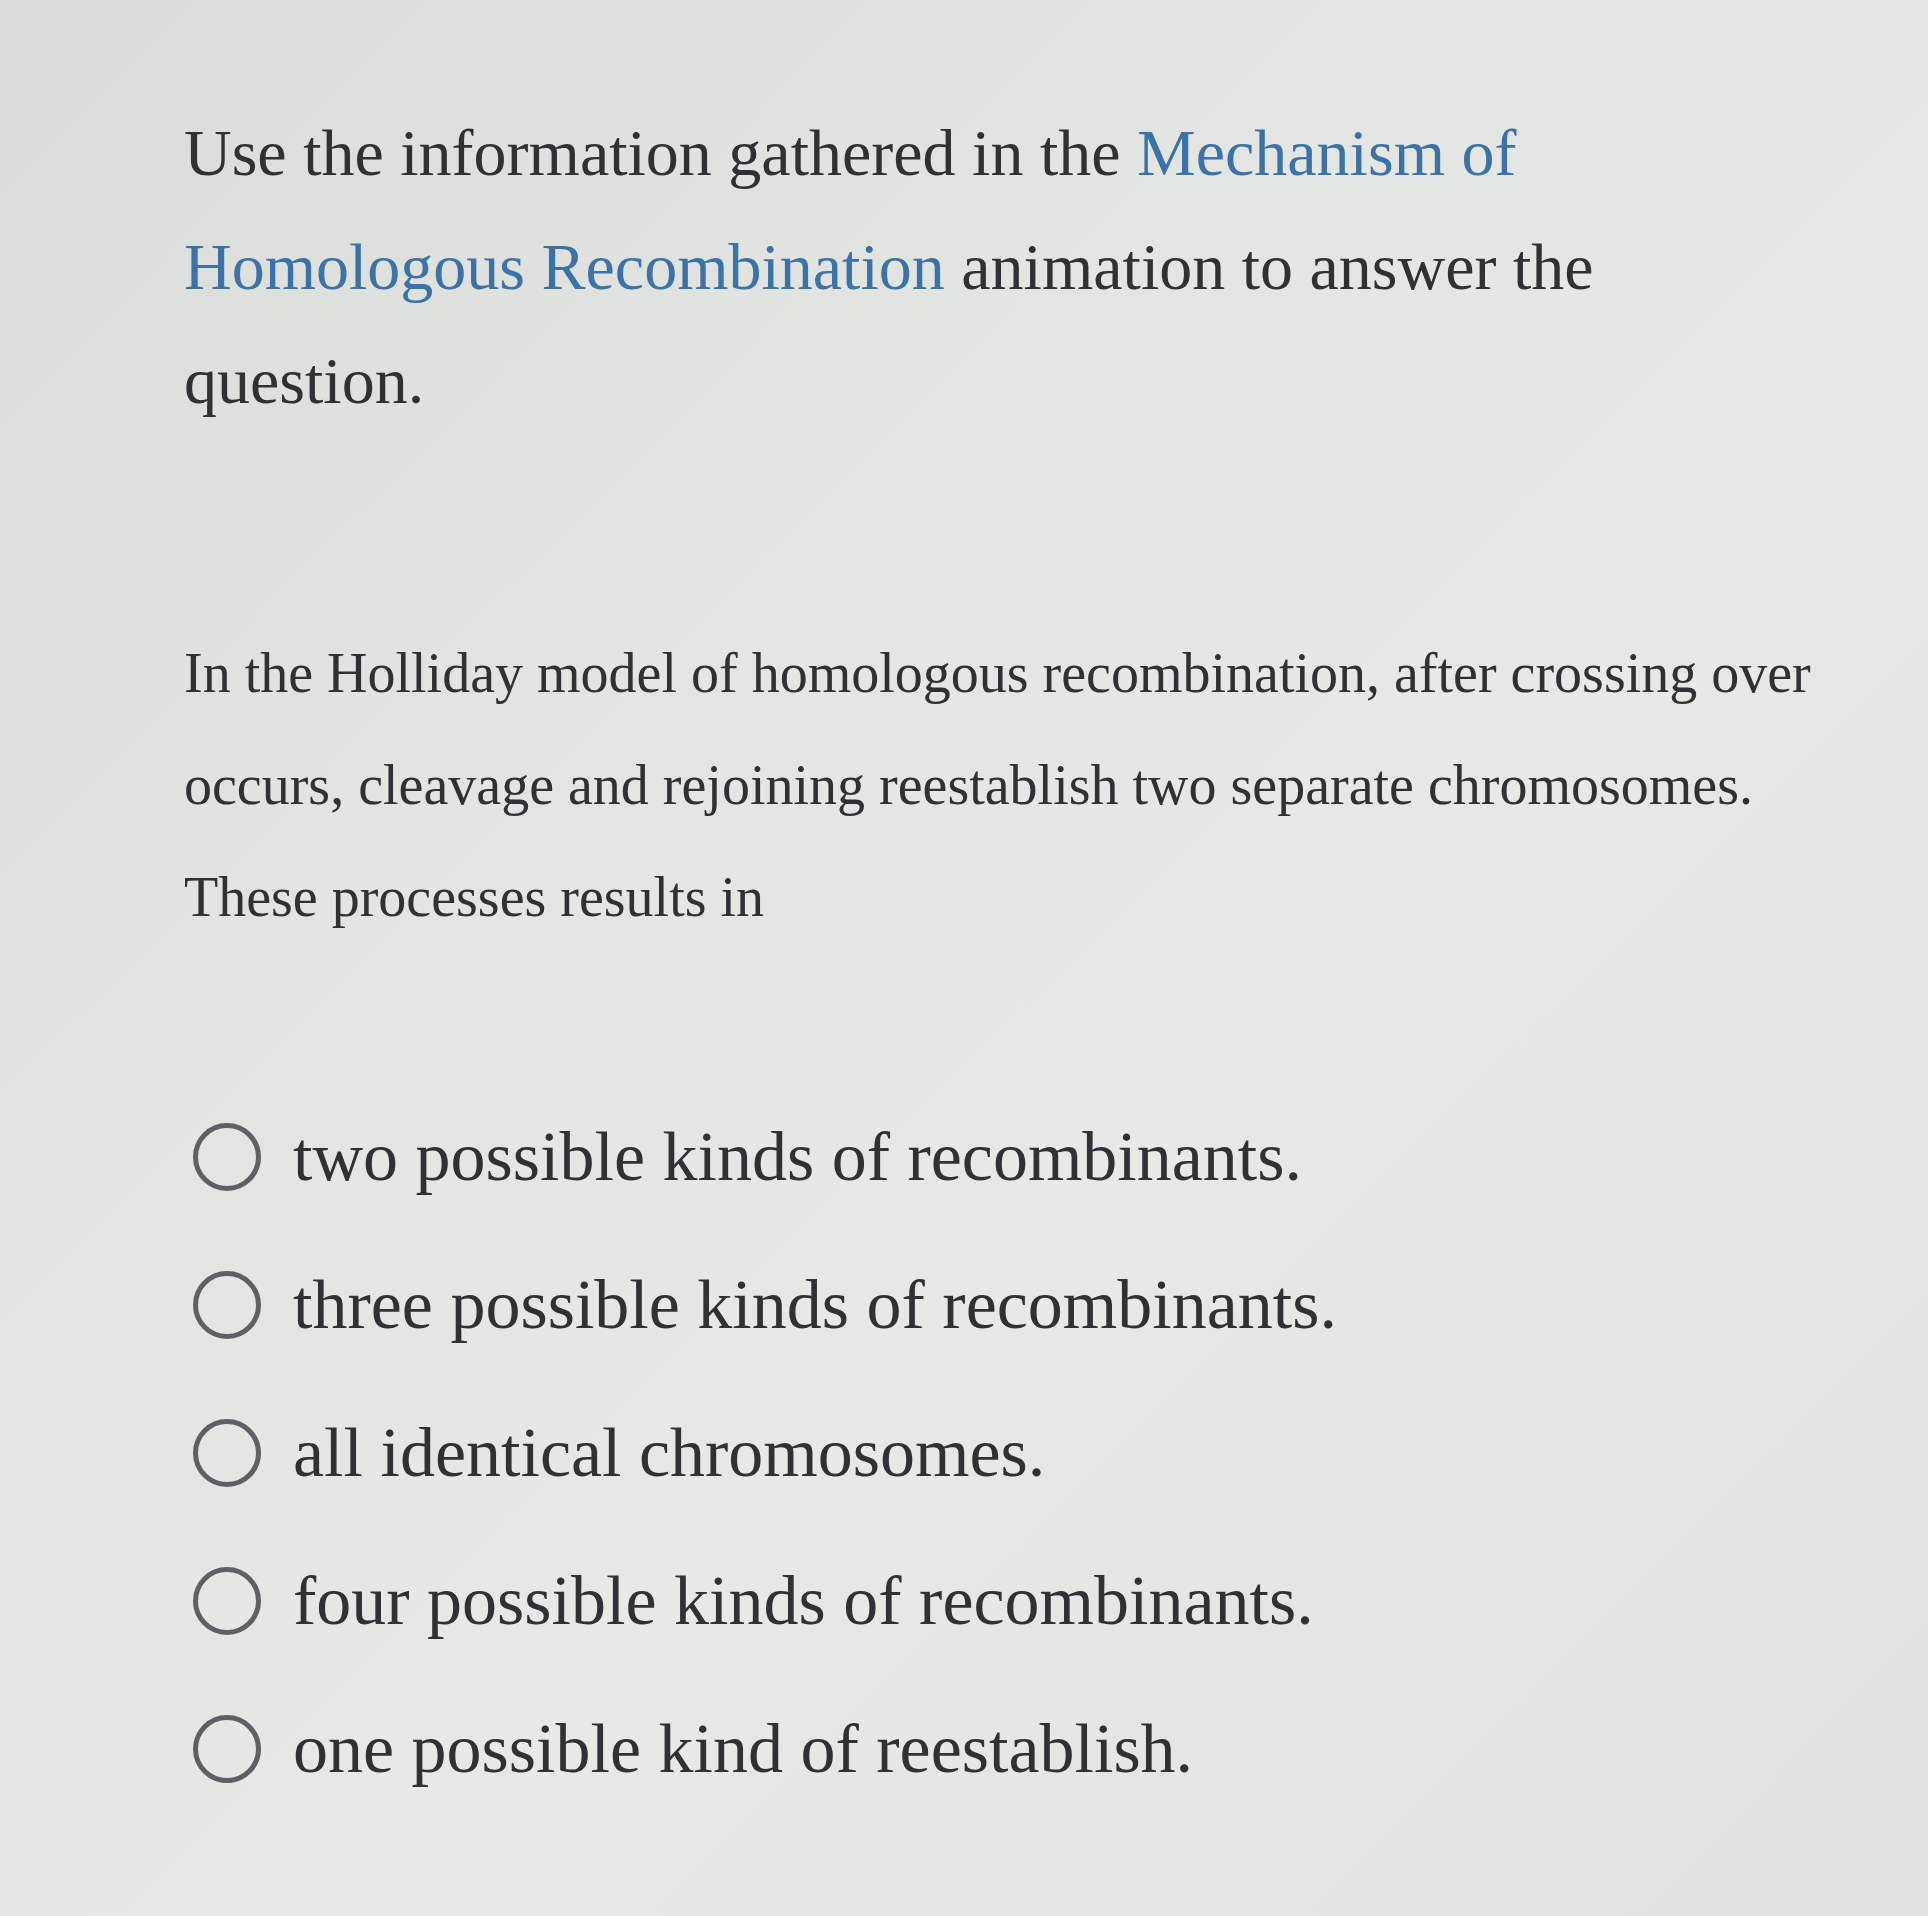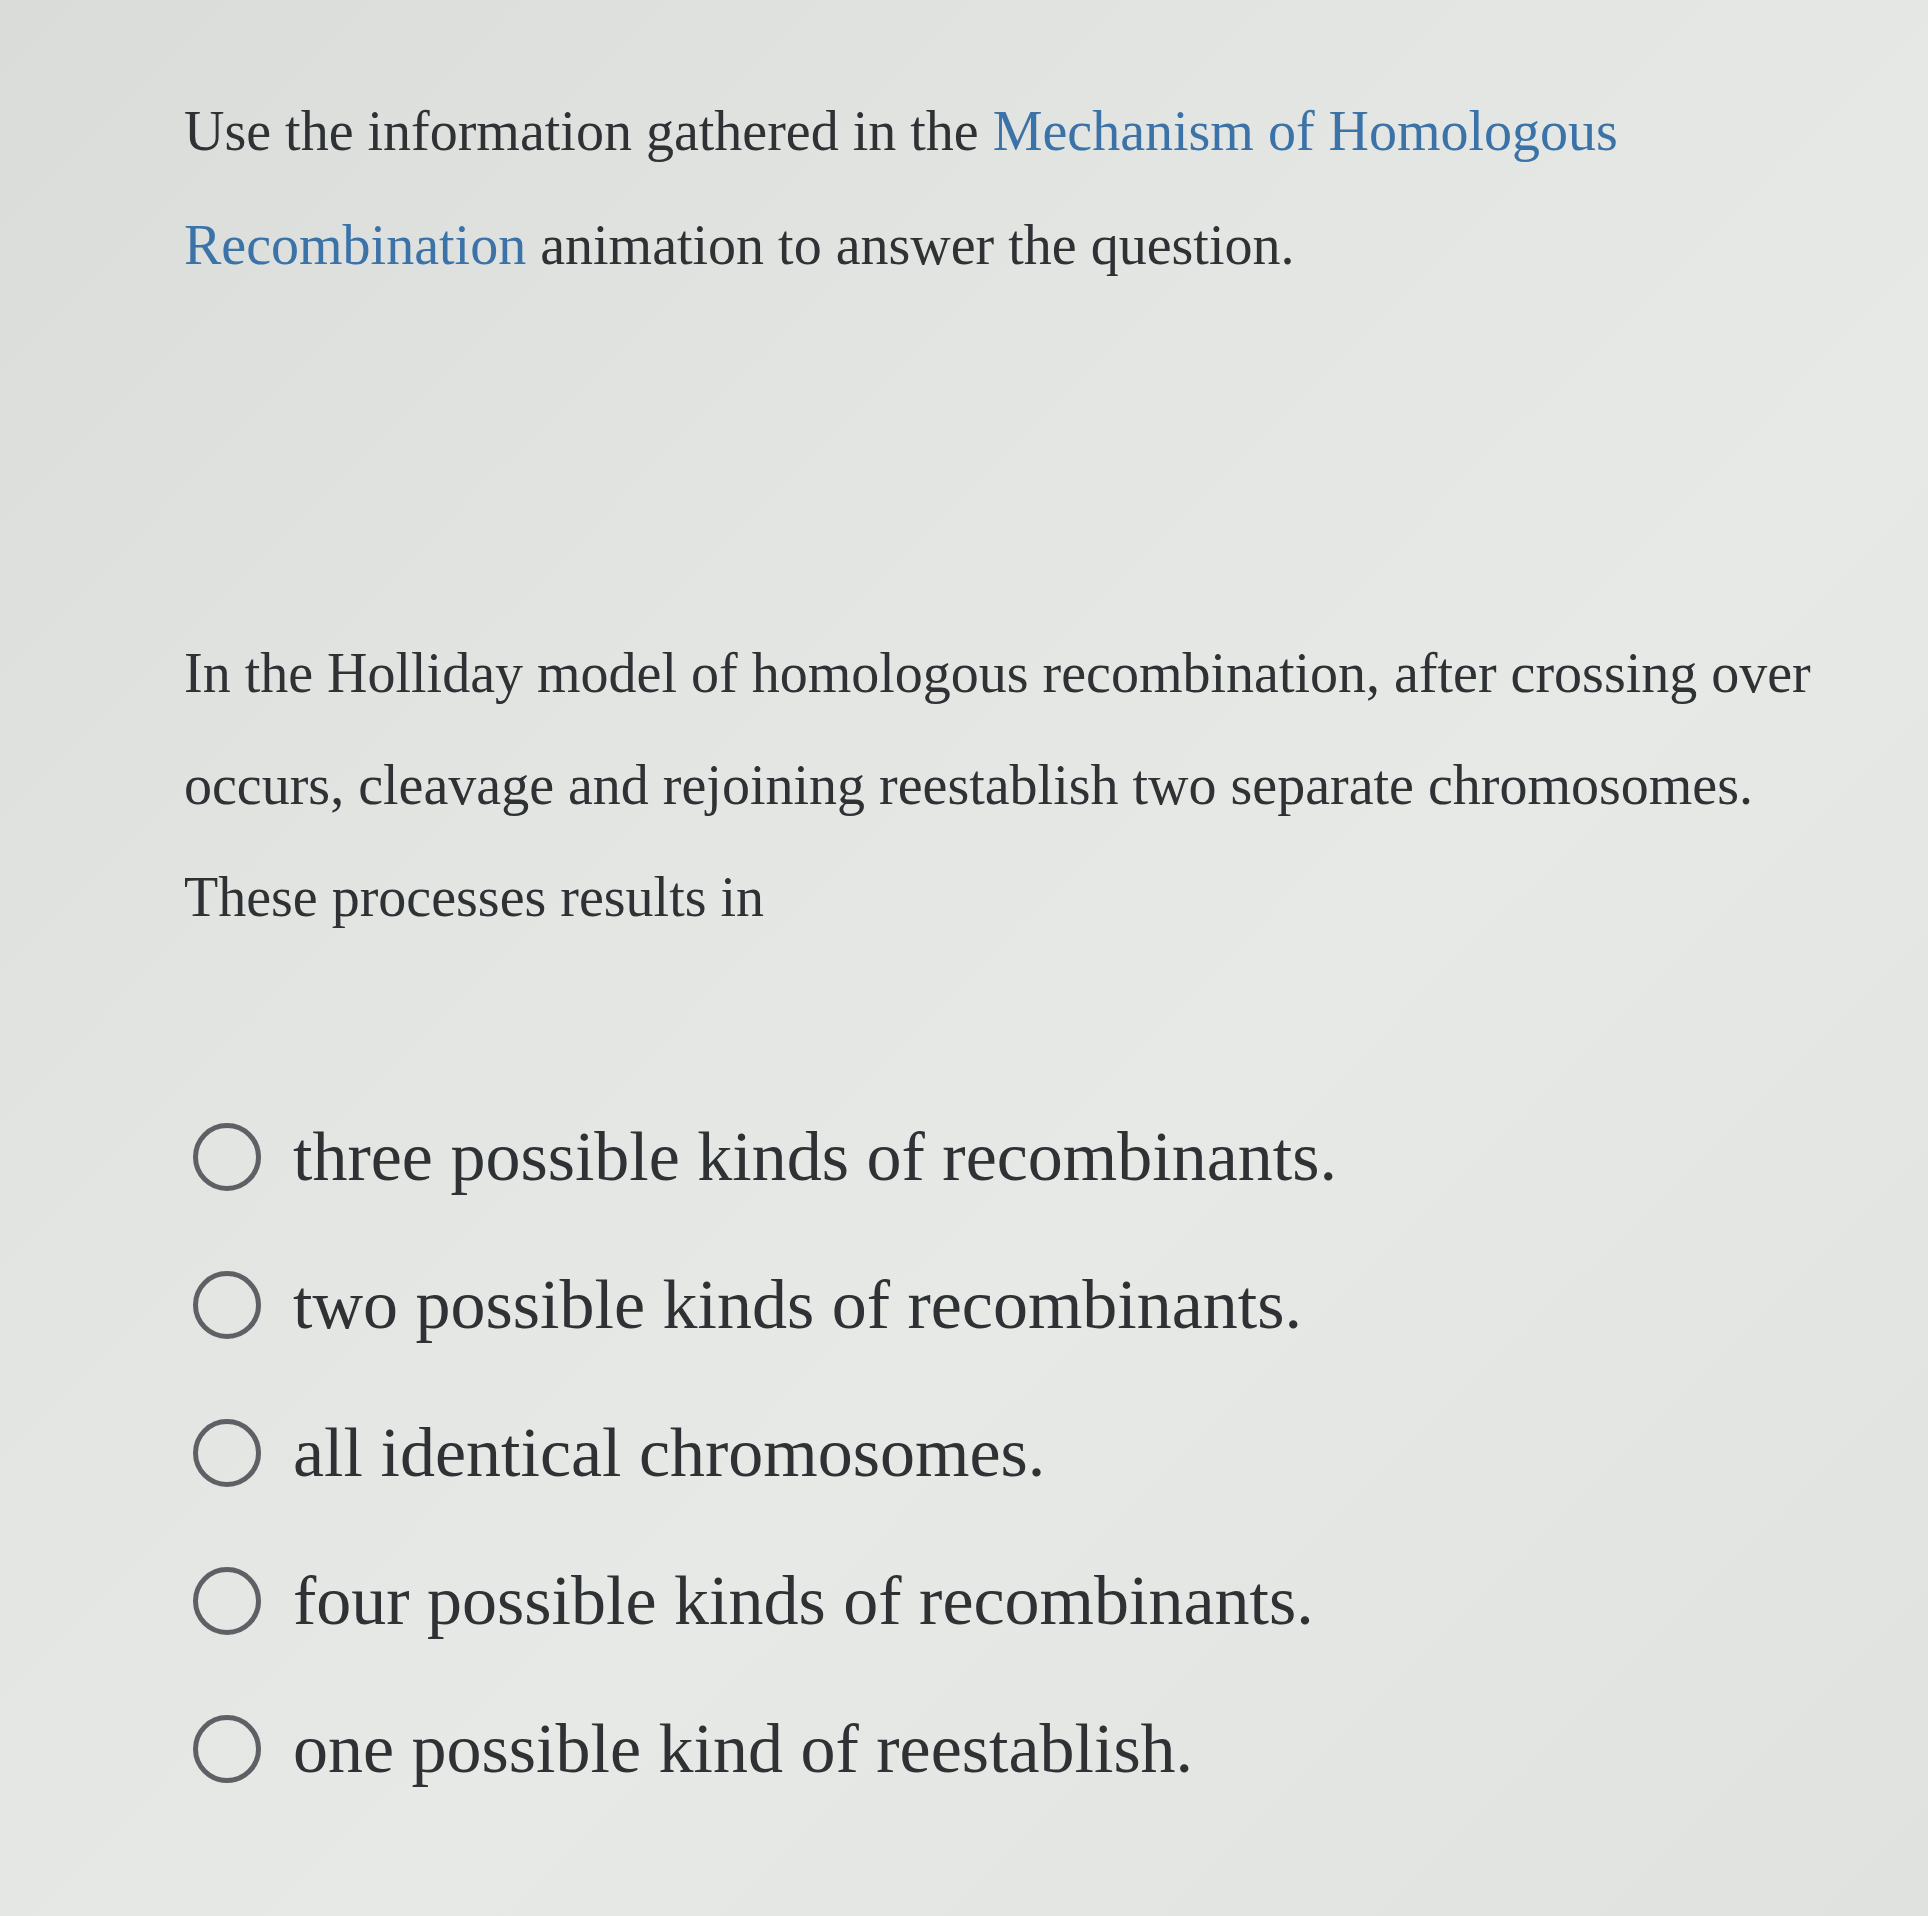--- a/index.html
+++ b/index.html
@@ -18,23 +18,23 @@
     .page {
       position: absolute;
       left: 0;
       top: 0;
       width: 1928px;
       height: 1916px;
     }
     .intro {
       position: absolute;
       left: 184px;
-      top: 74px;
+      top: 96px;
       width: 1620px;
-      font-size: 56px;
+      font-size: 66px;
       line-height: 114px;
     }
     .link {
       color: #3b73a8;
       text-decoration: none;
       cursor: pointer;
     }
     .question {
       position: absolute;
       left: 184px;
@@ -78,25 +78,25 @@
 
   <div class="intro">
     <span>Use the information gathered in the </span><a class="link">Mechanism of Homologous Recombination</a><span> animation to answer the question.</span>
   </div>
 
   <div class="question">In the Holliday model of homologous recombination, after crossing over occurs, cleavage and rejoining reestablish two separate chromosomes. These processes results in</div>
 
   <div class="options">
     <div class="option">
       <span class="radio"></span>
-      <span class="option-label">three possible kinds of recombinants.</span>
+      <span class="option-label">two possible kinds of recombinants.</span>
     </div>
     <div class="option">
       <span class="radio"></span>
-      <span class="option-label">two possible kinds of recombinants.</span>
+      <span class="option-label">three possible kinds of recombinants.</span>
     </div>
     <div class="option">
       <span class="radio"></span>
       <span class="option-label">all identical chromosomes.</span>
     </div>
     <div class="option">
       <span class="radio"></span>
       <span class="option-label">four possible kinds of recombinants.</span>
     </div>
     <div class="option">

